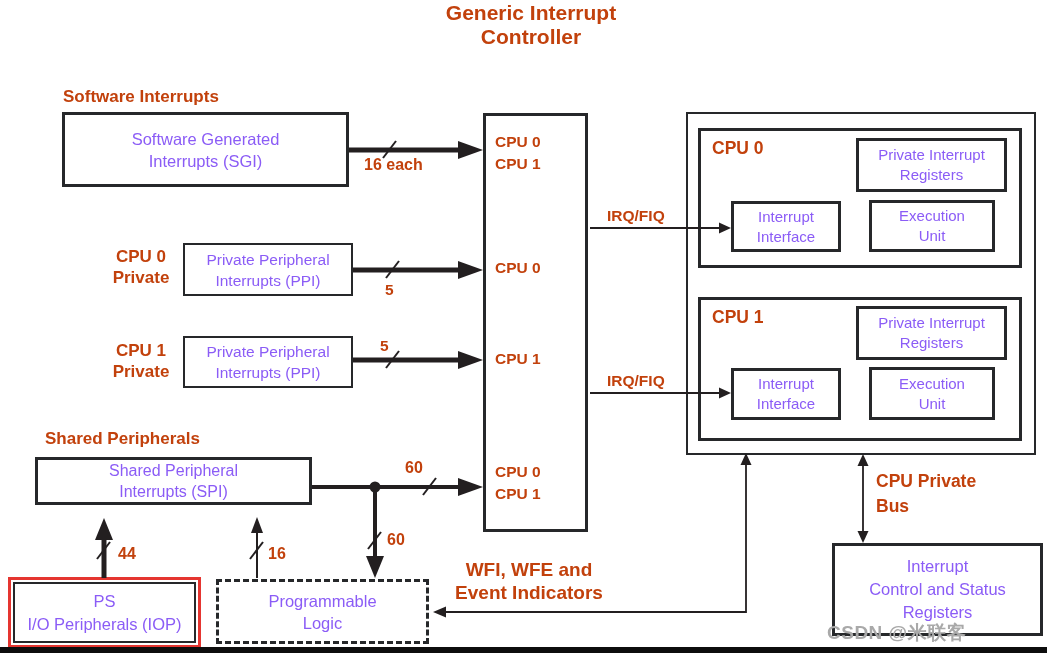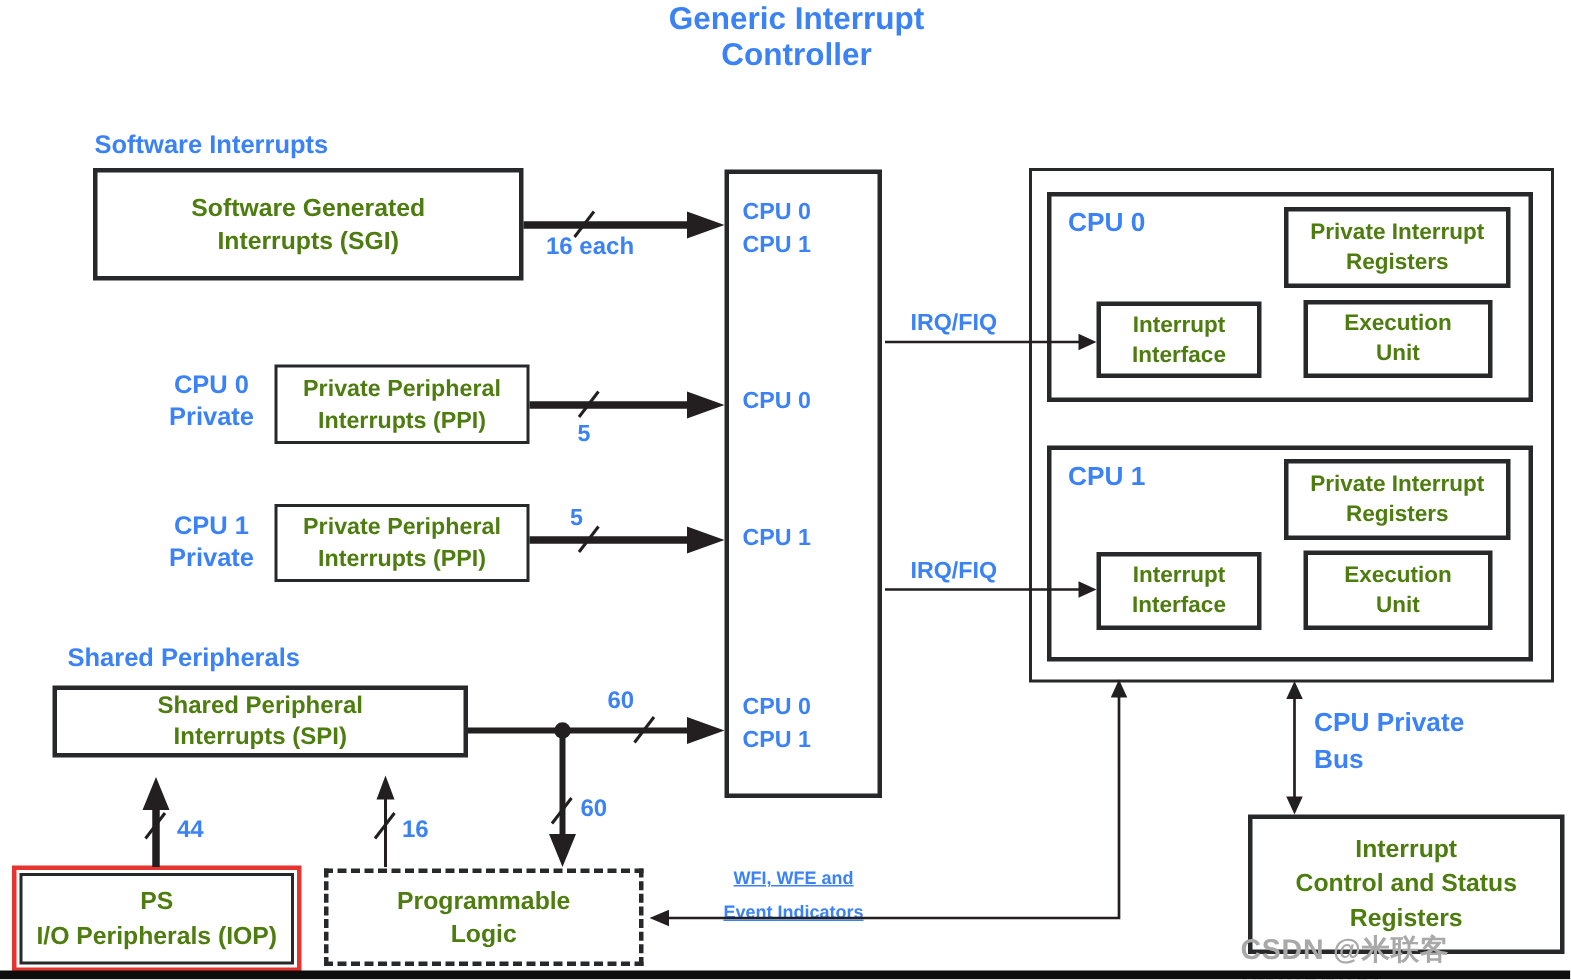--- a/index.html
+++ b/index.html
@@ -1,25 +1,25 @@
 <!DOCTYPE html>
 <html><head>
 <meta charset="utf-8">
 <style>
   * { margin:0; padding:0; box-sizing:border-box; }
   html,body { background:#ffffff; }
   #canvas {
     position:relative; width:1047px; height:653px; background:#ffffff;
     font-family:"Liberation Sans", sans-serif; color:#3a3f46; overflow:hidden;
   }
-  .t { position:absolute; white-space:pre-line; font-weight:bold; color:#3b82f6; }
+  .t { position:absolute; white-space:pre-line; font-weight:bold; color:#c2410c; }
   .box {
     position:absolute; border:3px solid #26282a; background:#ffffff;
     display:flex; align-items:center; justify-content:center;
-    text-align:center; white-space:pre-line; font-weight:bold; color:#4d7c0f;
+    text-align:center; white-space:pre-line; font-weight:normal; color:#8b5cf6;
   }
   .container-box { position:absolute; border:2px solid #26282a; background:transparent; }
   .dashed { border:3px dashed #26282a; background:transparent; }
   svg.wires { position:absolute; left:0; top:0; pointer-events:none; }
   svg.wires line, svg.wires polyline { stroke:#231f20; fill:none; }
   svg.wires polygon, svg.wires circle { fill:#231f20; stroke:none; }
   .watermark { position:absolute; font-weight:bold; color:#a9a9a9; letter-spacing:0.5px; }
   .bottom-bar { position:absolute; left:0; top:647px; width:1047px; height:6px; background:#0d0d0d; }
 </style>
 </head>
@@ -85,21 +85,21 @@
   <div class="box" style="left:869px; top:367px; width:126px; height:53px; font-size:15px; line-height:20px;">Execution
 Unit</div>
 
   <div class="t" style="left:876px; top:469px; font-size:17.5px; line-height:25px;">CPU Private
 Bus</div>
 
   <div class="box" style="left:832px; top:543px; width:211px; height:93px; font-size:16.5px; line-height:23px;">Interrupt
 Control and Status
 Registers</div>
 
-  <div class="t" style="left:449px; top:574px; width:160px; text-align:center; font-size:12px; line-height:23px;text-decoration:underline;">WFI, WFE and
+  <div class="t" style="left:449px; top:558px; width:160px; text-align:center; font-size:19px; line-height:23px;">WFI, WFE and
 Event Indicators</div>
 
   <div class="t" style="left:364px; top:156px; font-size:16px;">16 each</div>
   <div class="t" style="left:385px; top:281px; font-size:15.5px;">5</div>
   <div class="t" style="left:380px; top:337px; font-size:15.5px;">5</div>
   <div class="t" style="left:405px; top:459px; font-size:16px;">60</div>
   <div class="t" style="left:387px; top:531px; font-size:16px;">60</div>
   <div class="t" style="left:118px; top:545px; font-size:16px;">44</div>
   <div class="t" style="left:268px; top:545px; font-size:16px;">16</div>
 

